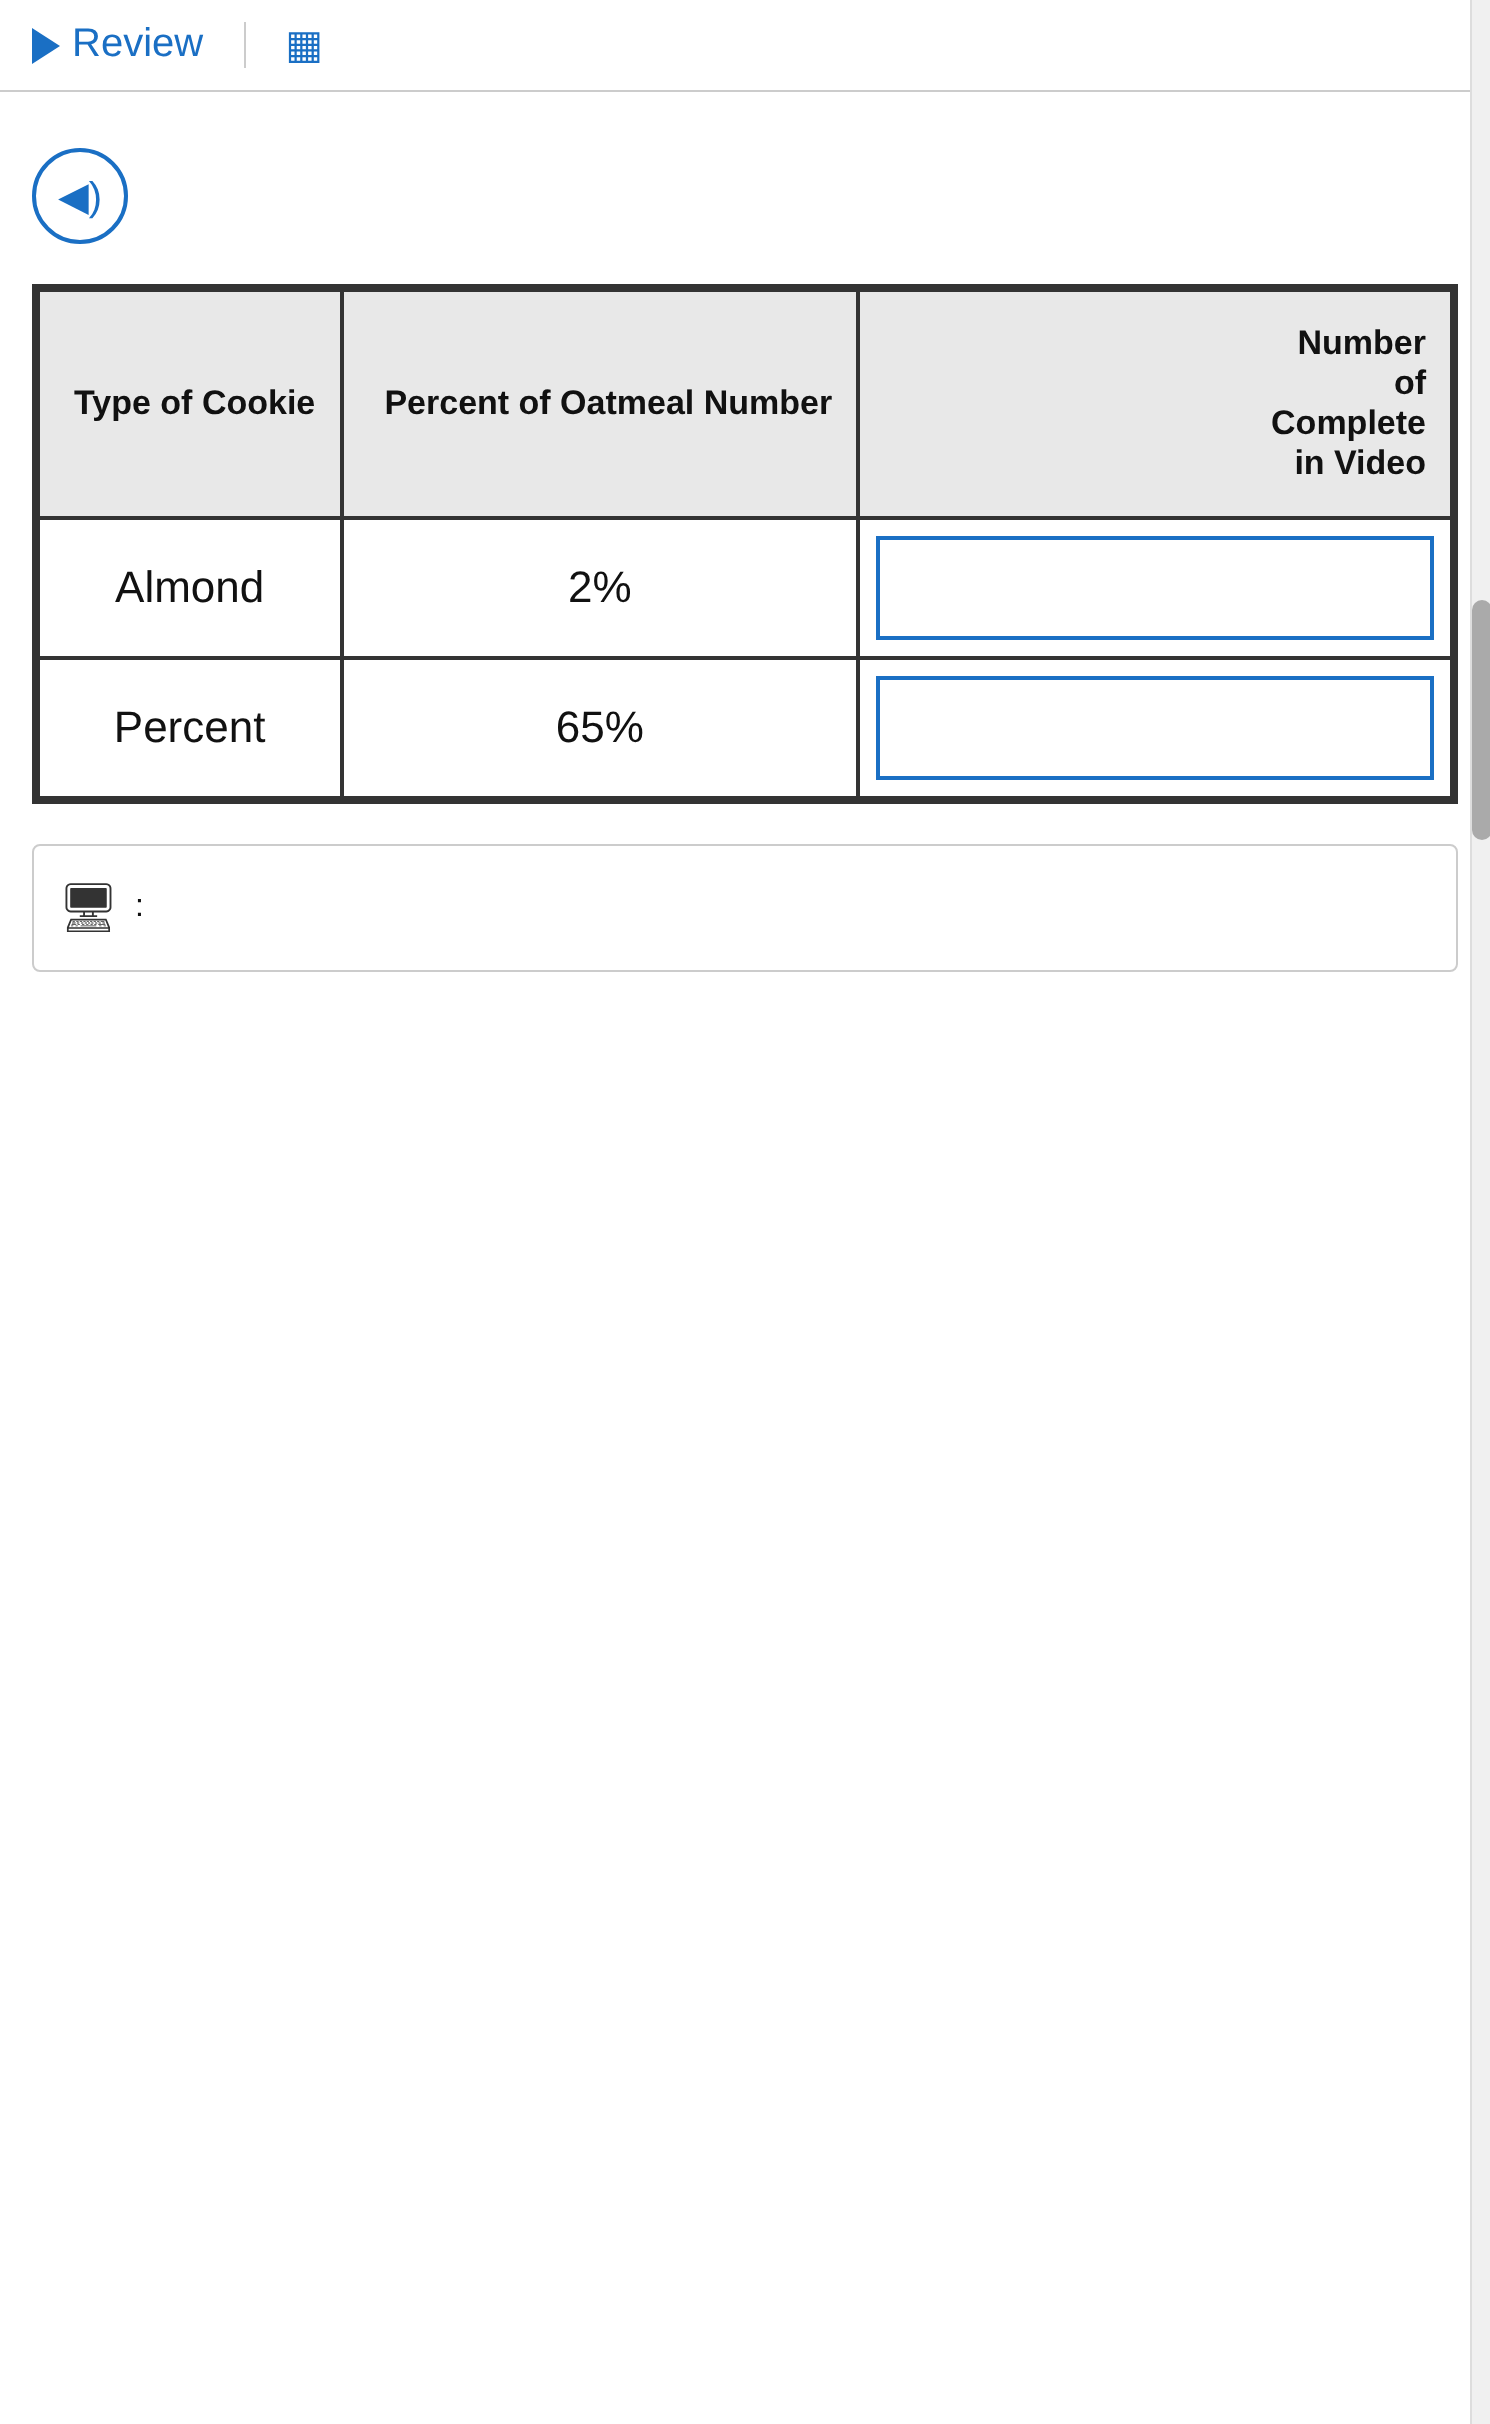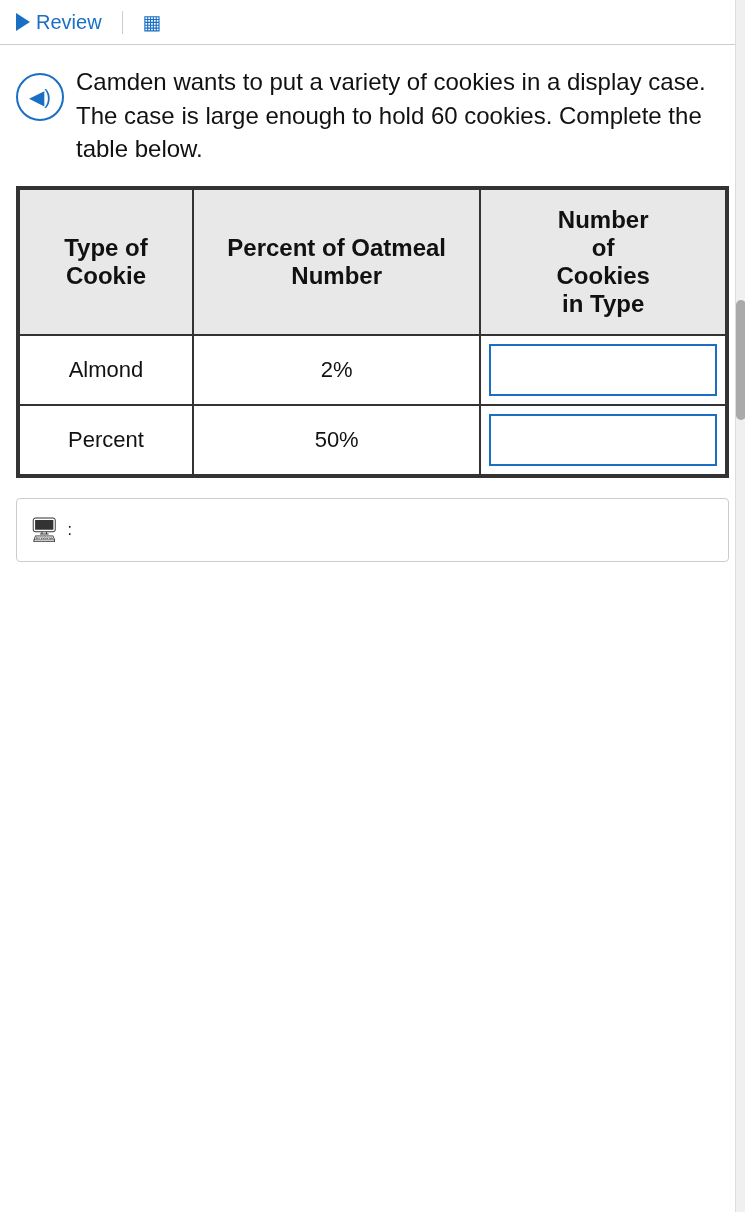--- a/index.html
+++ b/index.html
@@ -105,22 +105,22 @@
       border-collapse: collapse;
     }
 
     thead tr {
       background-color: #e8e8e8;
     }
 
     th {
       border: 2px solid #333333;
       padding: 16px 12px;
-      text-align: center;
-      font-size: 24px;
+      text-align: right;
+      font-size: 17px;
       font-weight: bold;
     }
 
     td {
       border: 2px solid #333333;
       padding: 16px 12px;
       text-align: center;
       font-size: 22px;
     }
 
@@ -183,52 +183,51 @@
   </div>
   <div class="nav-video">
     <span class="video-icon">▦</span>
   </div>
 </div>
 
 <div class="content-area">
   <button class="audio-button">
     <span class="speaker-icon">◀)</span>
   </button>
-  <p class="problem-text">Camden wants to put a variety of cookies in a display case. The case is large enough to hold 60 cookies. Complete the table below.</p>
 </div>
 
 <div class="table-container">
   <table>
     <thead>
       <tr>
         <th>
           <span>Type of Cookie</span>
         </th>
         <th>
           <span>Percent of Oatmeal Number</span>
         </th>
         <th>
           <span>Number</span><br>
           <span>of</span><br>
-          <span>Cookies</span><br>
-          <span>in Type</span>
+          <span>Complete</span><br>
+          <span>in Video</span>
         </th>
       </tr>
     </thead>
     <tbody>
       <tr>
         <td>Almond</td>
         <td>2%</td>
         <td class="input-cell">
           <input class="answer-input" type="text" value="" style="">
         </td>
       </tr>
       <tr>
         <td>Percent</td>
-        <td>50%</td>
+        <td>65%</td>
         <td class="input-cell">
           <input class="answer-input" type="text" value="" style="">
         </td>
       </tr>
     </tbody>
   </table>
 </div>
 
 <div class="bottom-panel">
   <span class="monitor-icon">🖥</span>

